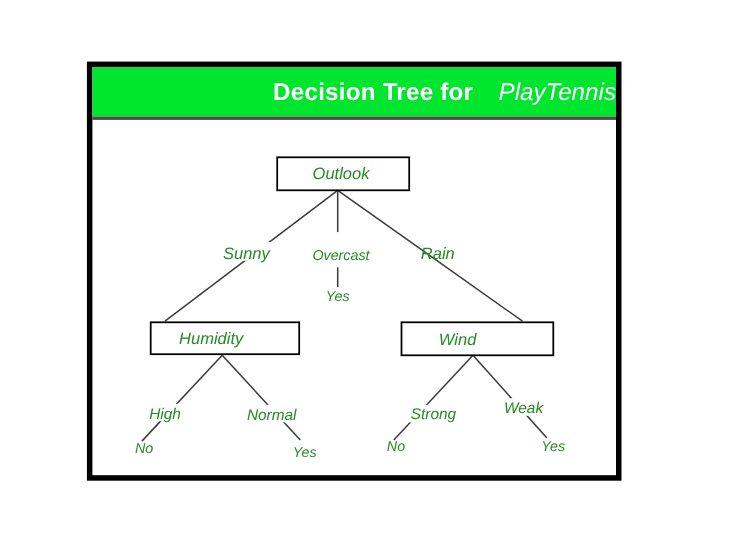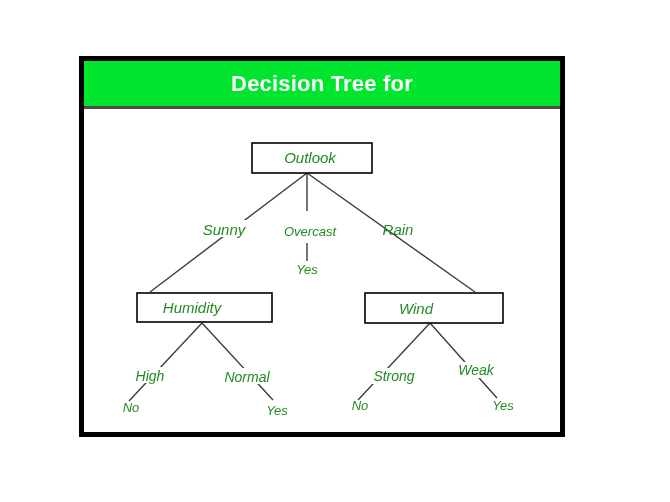--- a/index.html
+++ b/index.html
@@ -25,21 +25,21 @@
     border:5px solid var(--frame-border);
     background:#ffffff;
   }
   .banner{
     position:absolute;
     left:0; top:0; right:0;
     height:45px;
     background:var(--banner);
     display:flex;
     align-items:center;
-    justify-content:center;
+    justify-content:flex-end;
     gap:23px;
     white-space:nowrap;
   }
   .banner .title-prefix{
     color:#ffffff;
     font-size:22px;
     font-weight:700;
     letter-spacing:0.2px;
   }
   .banner .title-subject{
@@ -87,20 +87,21 @@
   .fs13{font-size:13px;}
   .label-bg{fill:#ffffff;}
 </style>
 </head>
 <body>
 
 <div class="page">
   <div class="frame">
     <div class="banner">
       <span class="title-prefix">Decision Tree for</span>
+      <span class="title-subject">PlayTennis</span>
     </div>
     <div class="banner-underline"></div>
   </div>
 
   <svg class="tree" viewBox="0 0 670 502" aria-hidden="true">
 
     <line class="branch-line" x1="307" y1="173" x2="150" y2="292"></line>
     <line class="branch-line" x1="307" y1="173" x2="307" y2="211"></line>
     <line class="branch-line" x1="307" y1="173" x2="475" y2="292"></line>
     <line class="branch-line" x1="307" y1="243" x2="307" y2="261"></line>

